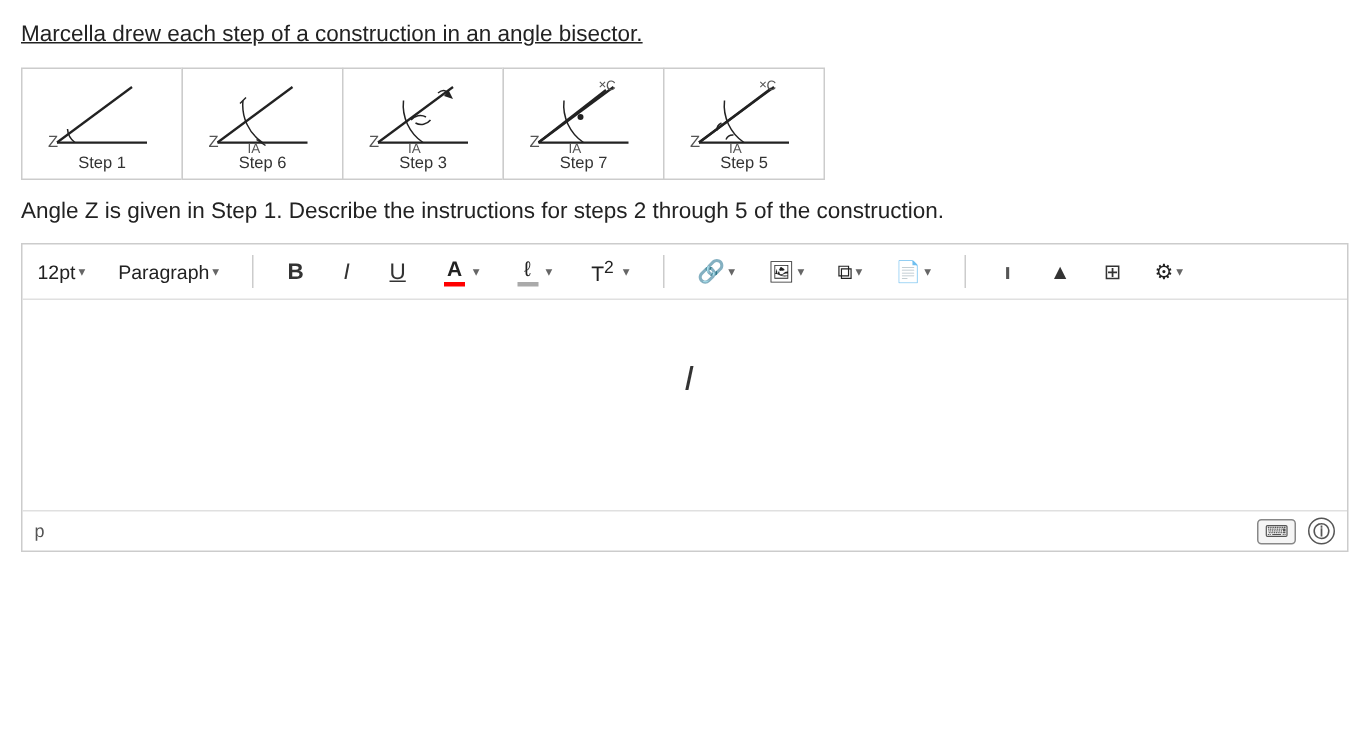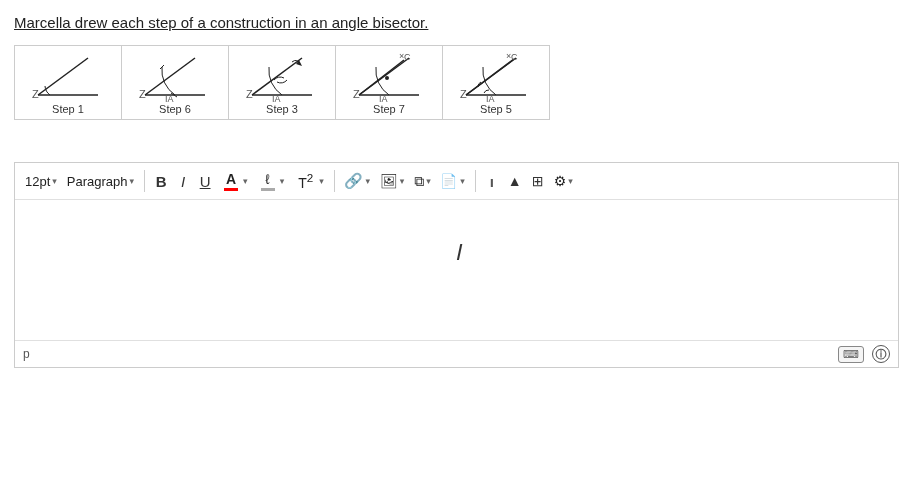--- a/index.html
+++ b/index.html
@@ -86,21 +86,21 @@
     .menu-item {
       cursor: pointer;
       padding: 1px 2px;
     }
 
     .toolbar {
       display: flex;
       align-items: center;
       padding: 4px 6px;
       border-bottom: 1px solid #e0e0e0;
-      gap: 2px;
+      gap: 14px;
       flex-wrap: nowrap;
     }
 
     .toolbar-separator {
       width: 1px;
       height: 22px;
       background: #ccc;
       margin: 0 4px;
     }
 
@@ -296,21 +296,21 @@
 
         <path d="M 28 43 A 5 5 0 0 1 33 40" stroke="#222" stroke-width="1" fill="none"></path>
         <path d="M 22 37 A 5 5 0 0 1 25 32" stroke="#222" stroke-width="1" fill="none"></path>
         <text x="30" y="52" font-size="9" fill="#555">IA</text>
       </svg>
       <span class="step-label">Step 5</span>
     </div>
   </div>
 
   <p class="description-text">
-    <br>
+    <span>Angle Z is given in Step 1.  Describe the instructions for steps 2 through 5 of the construction.</span><br>
   </p>
 
   <div class="editor-container">
 
 
     <div class="toolbar">
 
       <div class="tb-dropdown">
         <span>12pt</span>
         <span class="chevron">▾</span>

